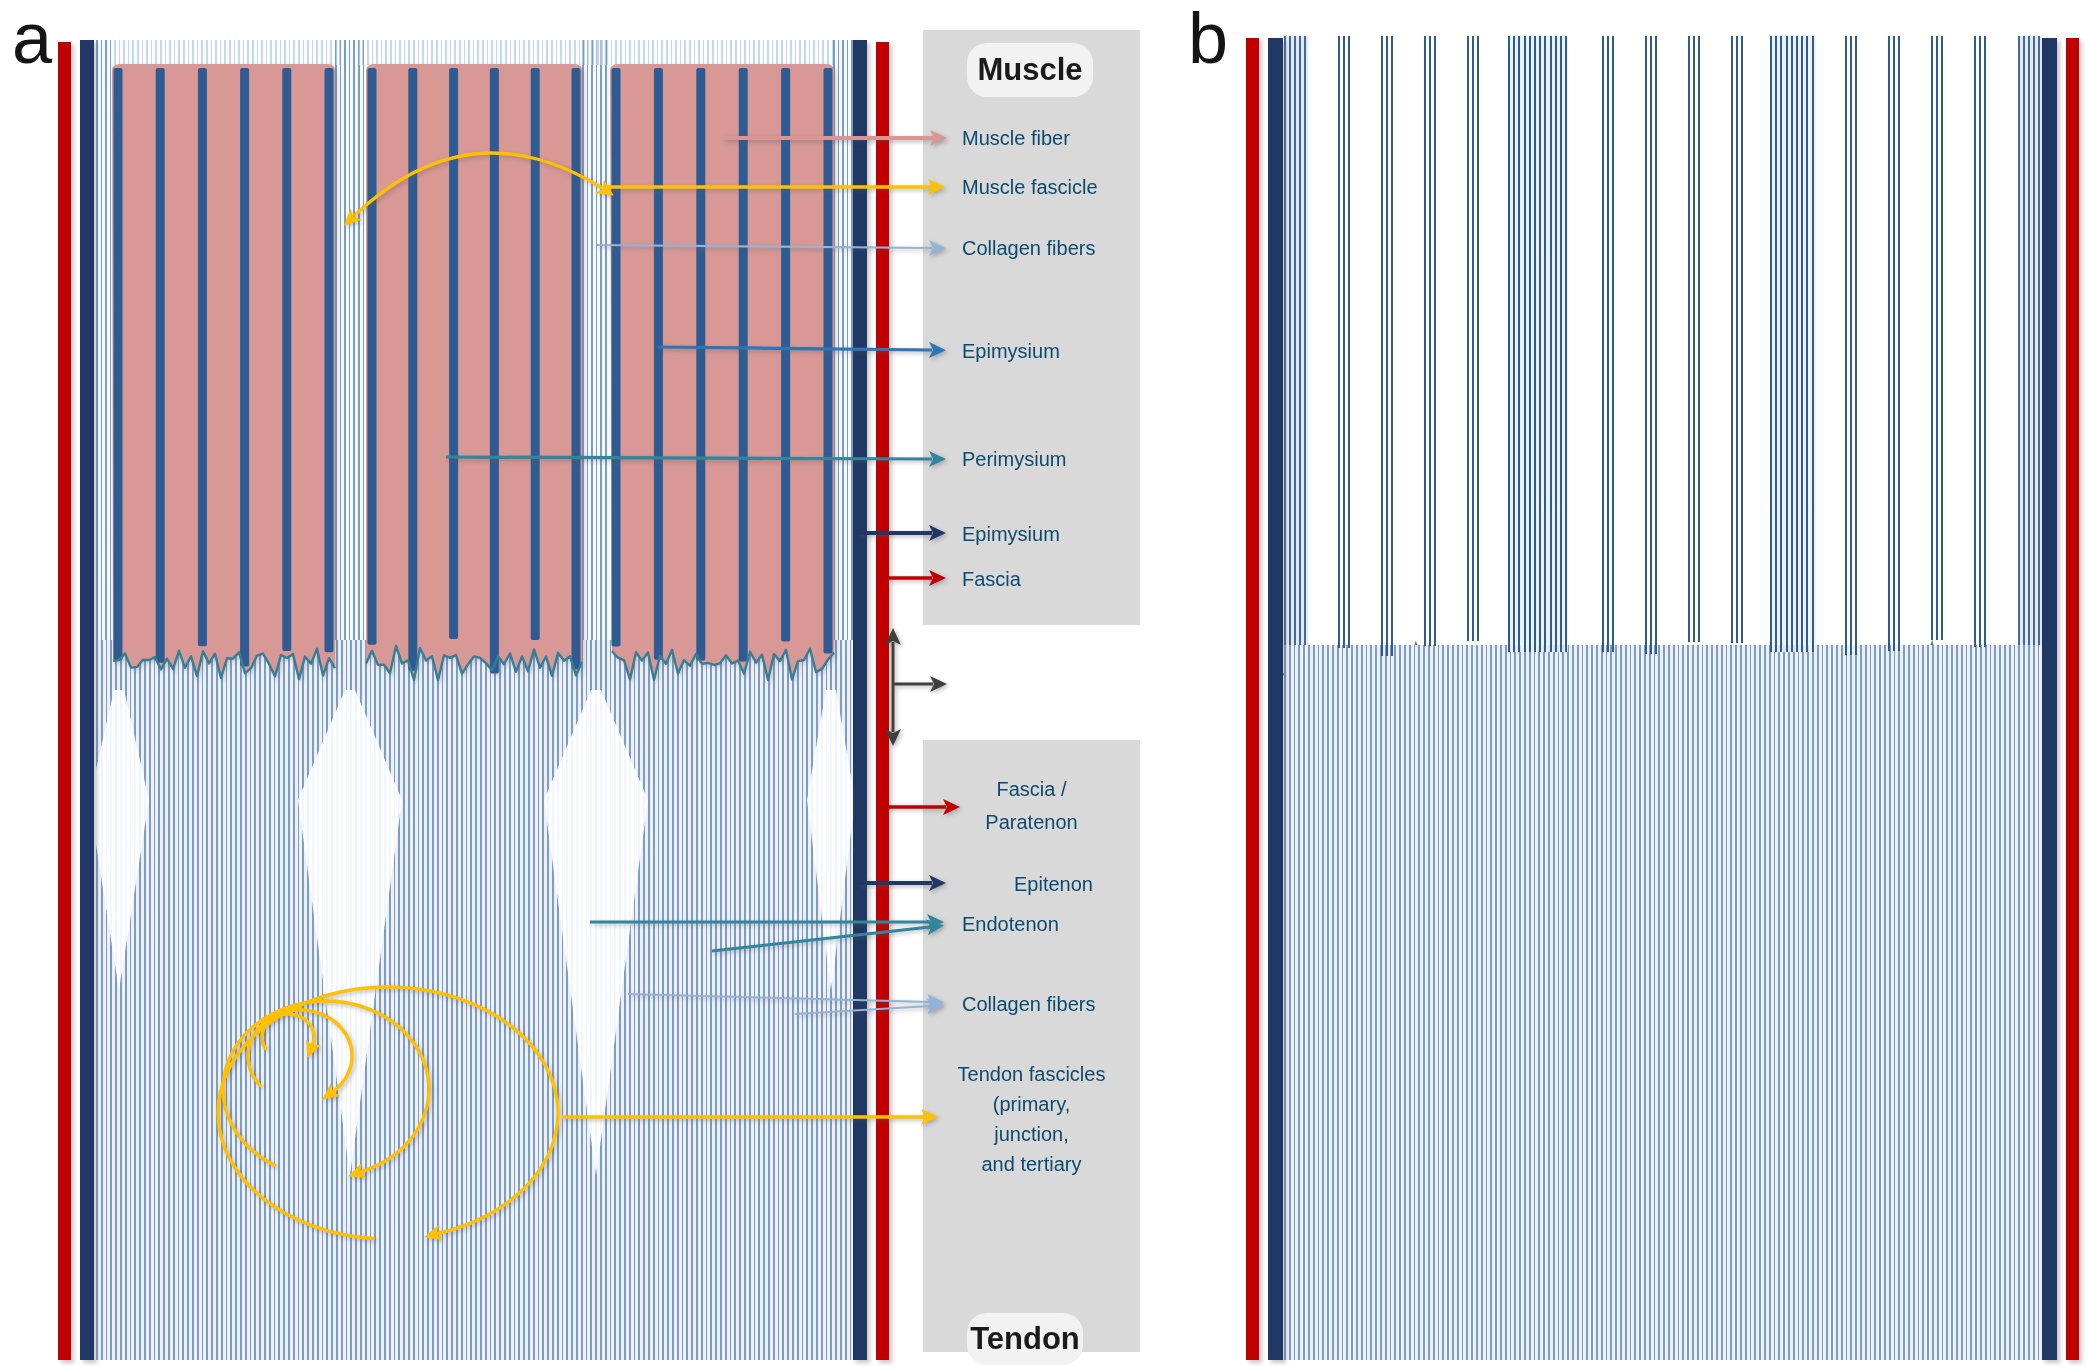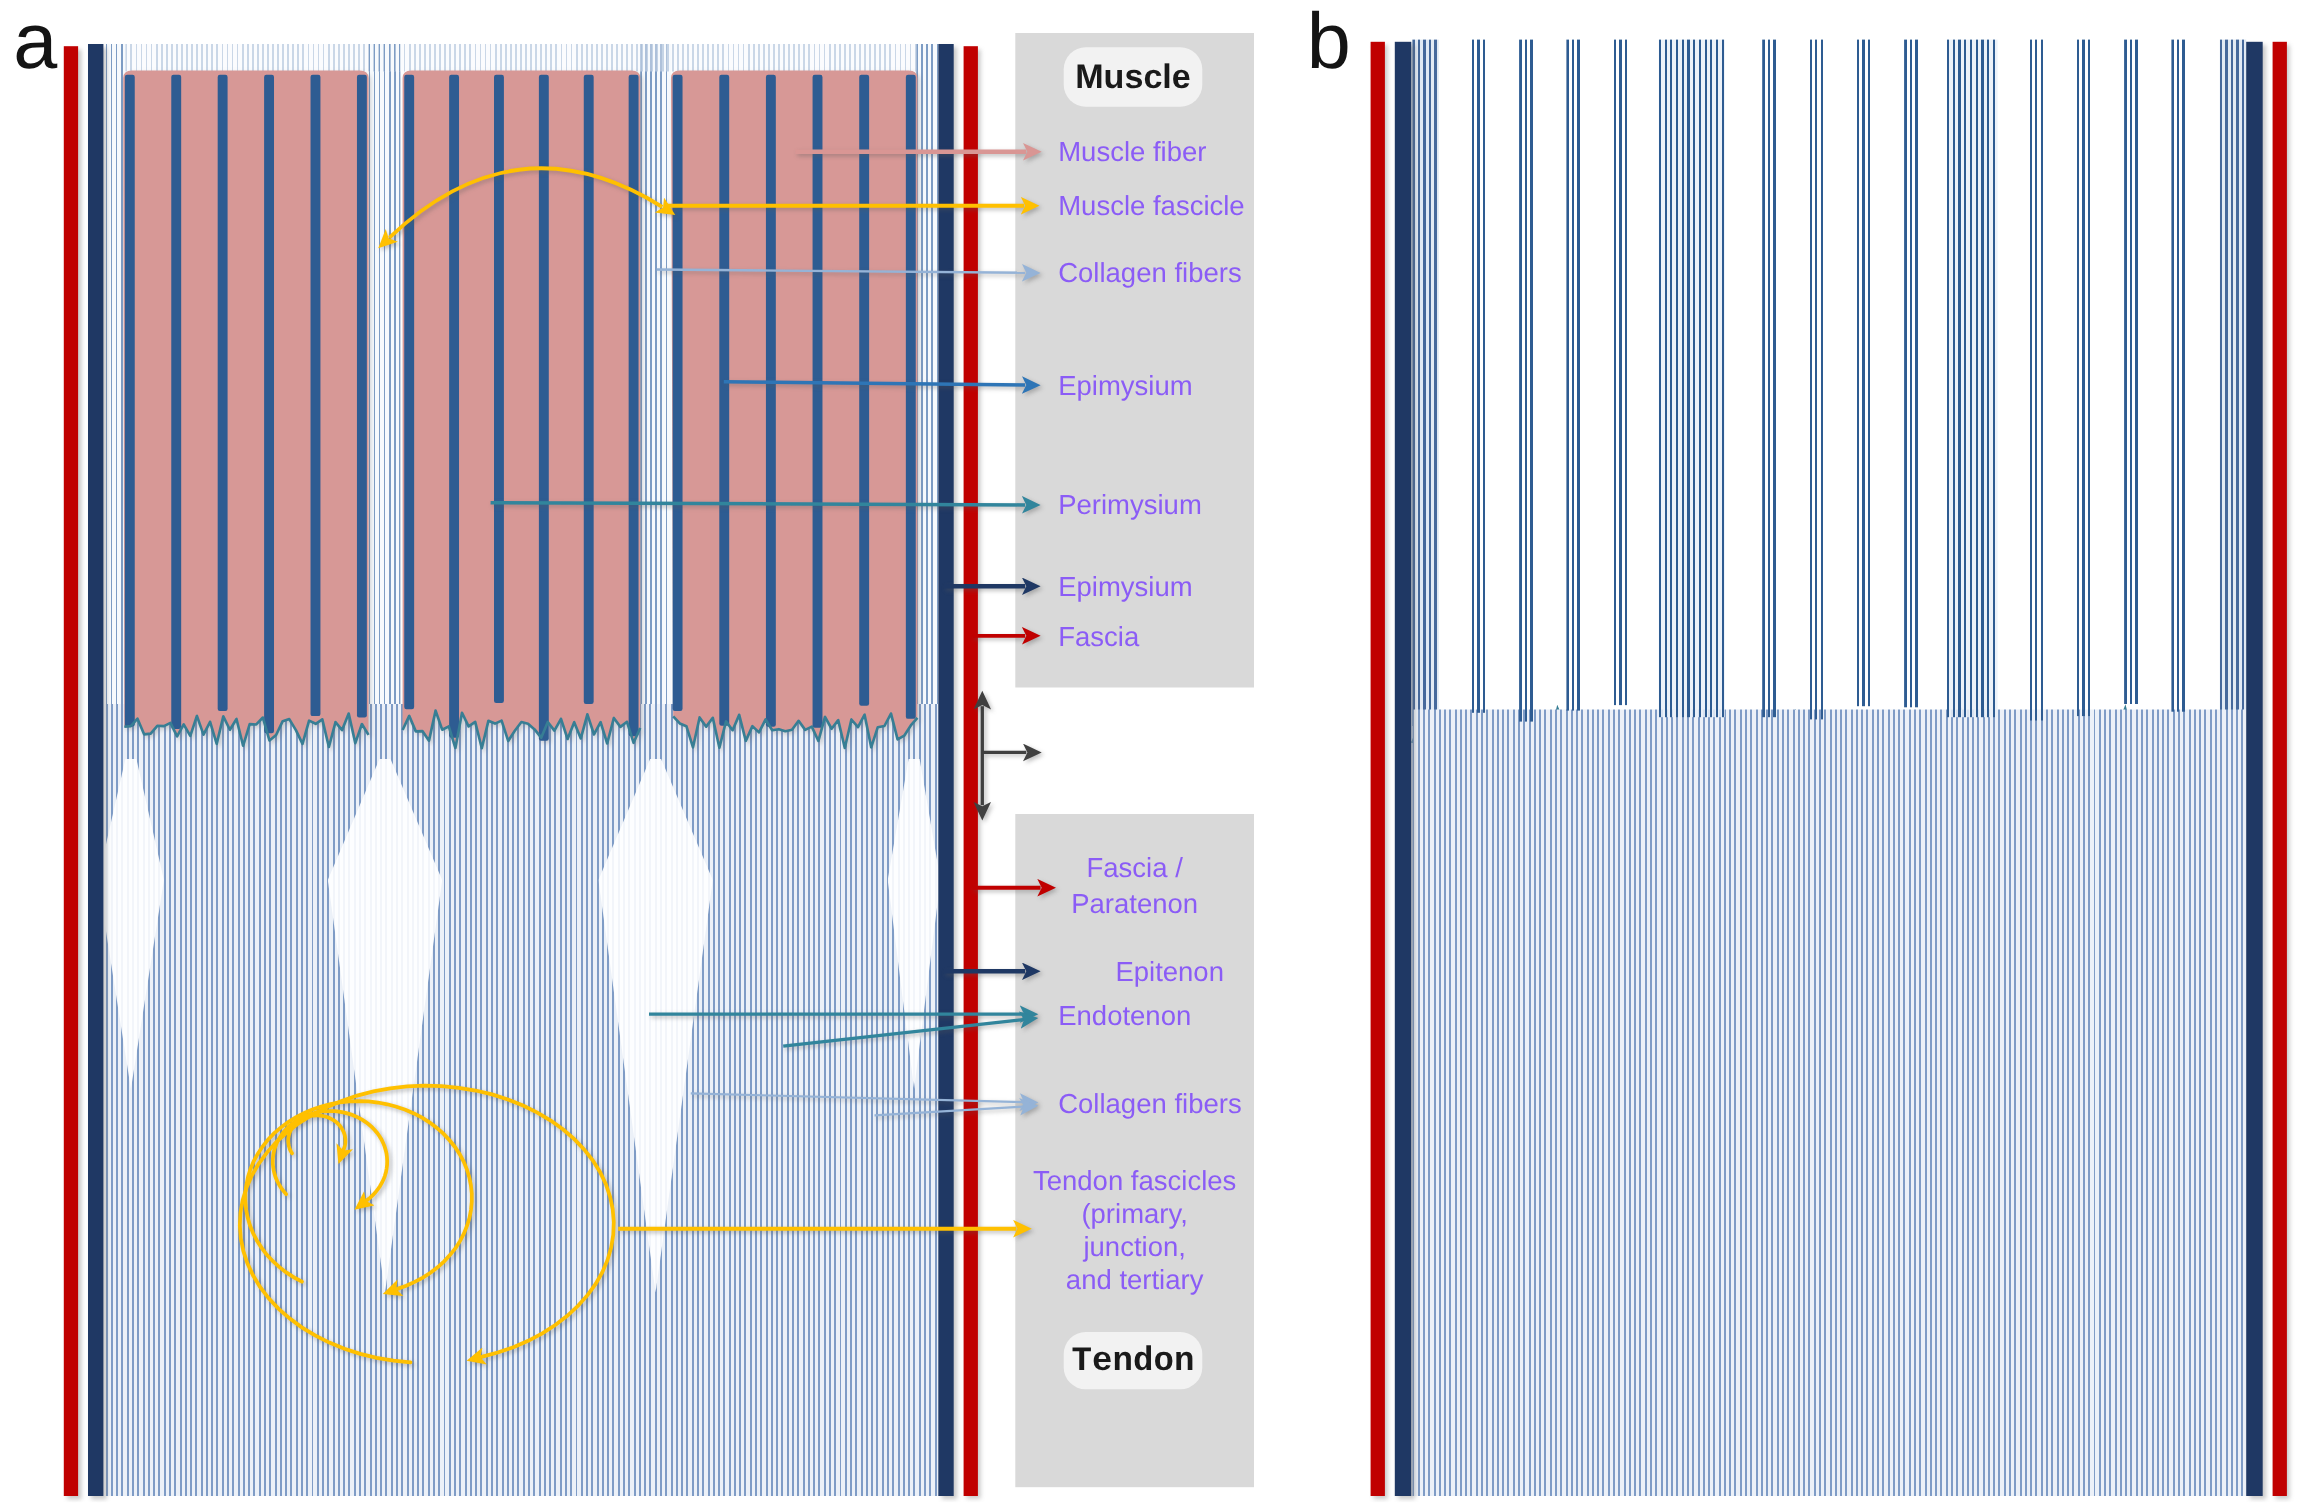--- a/index.html
+++ b/index.html
@@ -10,21 +10,21 @@
   .bar{position:absolute;box-shadow:3px 3px 4px rgba(100,100,100,.35);}
   .stripes-light{background:repeating-linear-gradient(90deg,#7D9CC4 0 1.6px,rgba(255,255,255,0) 1.6px 4.6px);background-color:#F7FAFD;}
   .stripes-tendon{background:repeating-linear-gradient(90deg,#7F9CC6 0 1.8px,#ECF1F8 1.8px 4.8px);}
   .stripes-dense{background:repeating-linear-gradient(90deg,#46699C 0 2px,#E2EAF4 2px 5px);}
   .lines-narrow{background:repeating-linear-gradient(90deg,#2E5C92 0 2.2px,rgba(255,255,255,0) 2.2px 5px);}
   .lines-wide{background:repeating-linear-gradient(90deg,#2E5C92 0 2px,rgba(233,240,248,.85) 2px 5.2px);}
   .wedge{background:rgba(255,255,255,.9);}
   .legend-panel{background:#D9D9D9;}
   .title-box{background:#F2F2F2;display:flex;align-items:center;justify-content:center;
              font-weight:bold;font-size:31px;color:#1a1a1a;border-radius:20px;}
-  .lbl{font-size:25px;color:#8b5cf6;white-space:pre-line;line-height:31px;}
+  .lbl{font-size:20px;color:#0c4a6e;white-space:pre-line;line-height:31px;}
   .lbl.center{text-align:center;}
   .junction-lbl{font-size:30px;font-weight:bold;color:#111;text-align:center;white-space:pre-line;line-height:38px;}
   svg{position:absolute;left:0;top:0;pointer-events:none;}
 </style>
 </head>
 <body>
 
 <div id="figure">
   <div class="abs panel-letter" style="left:12px;top:2px;">a</div>
   <div class="abs panel-letter" style="left:1188px;top:2px;">b</div>
@@ -150,21 +150,21 @@
         <line x1="858" y1="883" x2="932" y2="883" stroke="#1F3864" stroke-width="4" marker-end="url(#ah-navy)"></line>
         <line x1="590" y1="922" x2="930" y2="922" stroke="#31859C" stroke-width="3" marker-end="url(#ah-teal)"></line>
         <line x1="712" y1="951" x2="930" y2="927" stroke="#31859C" stroke-width="3" marker-end="url(#ah-teal)"></line>
         <line x1="628" y1="994" x2="930" y2="1002" stroke="#95B3D7" stroke-width="2" marker-end="url(#ah-lightblue)"></line>
         <line x1="795" y1="1014" x2="930" y2="1006" stroke="#95B3D7" stroke-width="2" marker-end="url(#ah-lightblue)"></line>
         <line x1="562" y1="1117" x2="924" y2="1117" stroke="#FFC000" stroke-width="3.5" marker-end="url(#ah-yellow)"></line>
       </g>
     </svg>
 
   <div class="abs title-box" style="left:967px;top:43px;width:126px;height:54px;">Muscle</div>
-  <div class="abs title-box" style="left:967px;top:1211px;width:126px;height:52px;font-family:Liberation Mono, monospace;">Tendon</div>
+  <div class="abs title-box" style="left:967px;top:1313px;width:116px;height:52px;">Tendon</div>
   <div id="labels">
       <div class="abs lbl" style="left: 962px; top: 123px; width: 180px;">Muscle fiber</div>
       <div class="abs lbl" style="left: 962px; top: 172px; width: 185px;">Muscle fascicle</div>
       <div class="abs lbl" style="left: 962px; top: 233px; width: 180px;">Collagen fibers</div>
       <div class="abs lbl" style="left: 962px; top: 336px; width: 180px;">Epimysium</div>
       <div class="abs lbl" style="left: 962px; top: 444px; width: 180px;">Perimysium</div>
       <div class="abs lbl" style="left: 962px; top: 519px; width: 180px;">Epimysium</div>
       <div class="abs lbl" style="left: 962px; top: 564px; width: 180px;">Fascia</div>
       <div class="abs lbl center" style="left: 925px; top: 773px; width: 213px; line-height: 33px;">Fascia /
 Paratenon</div>

